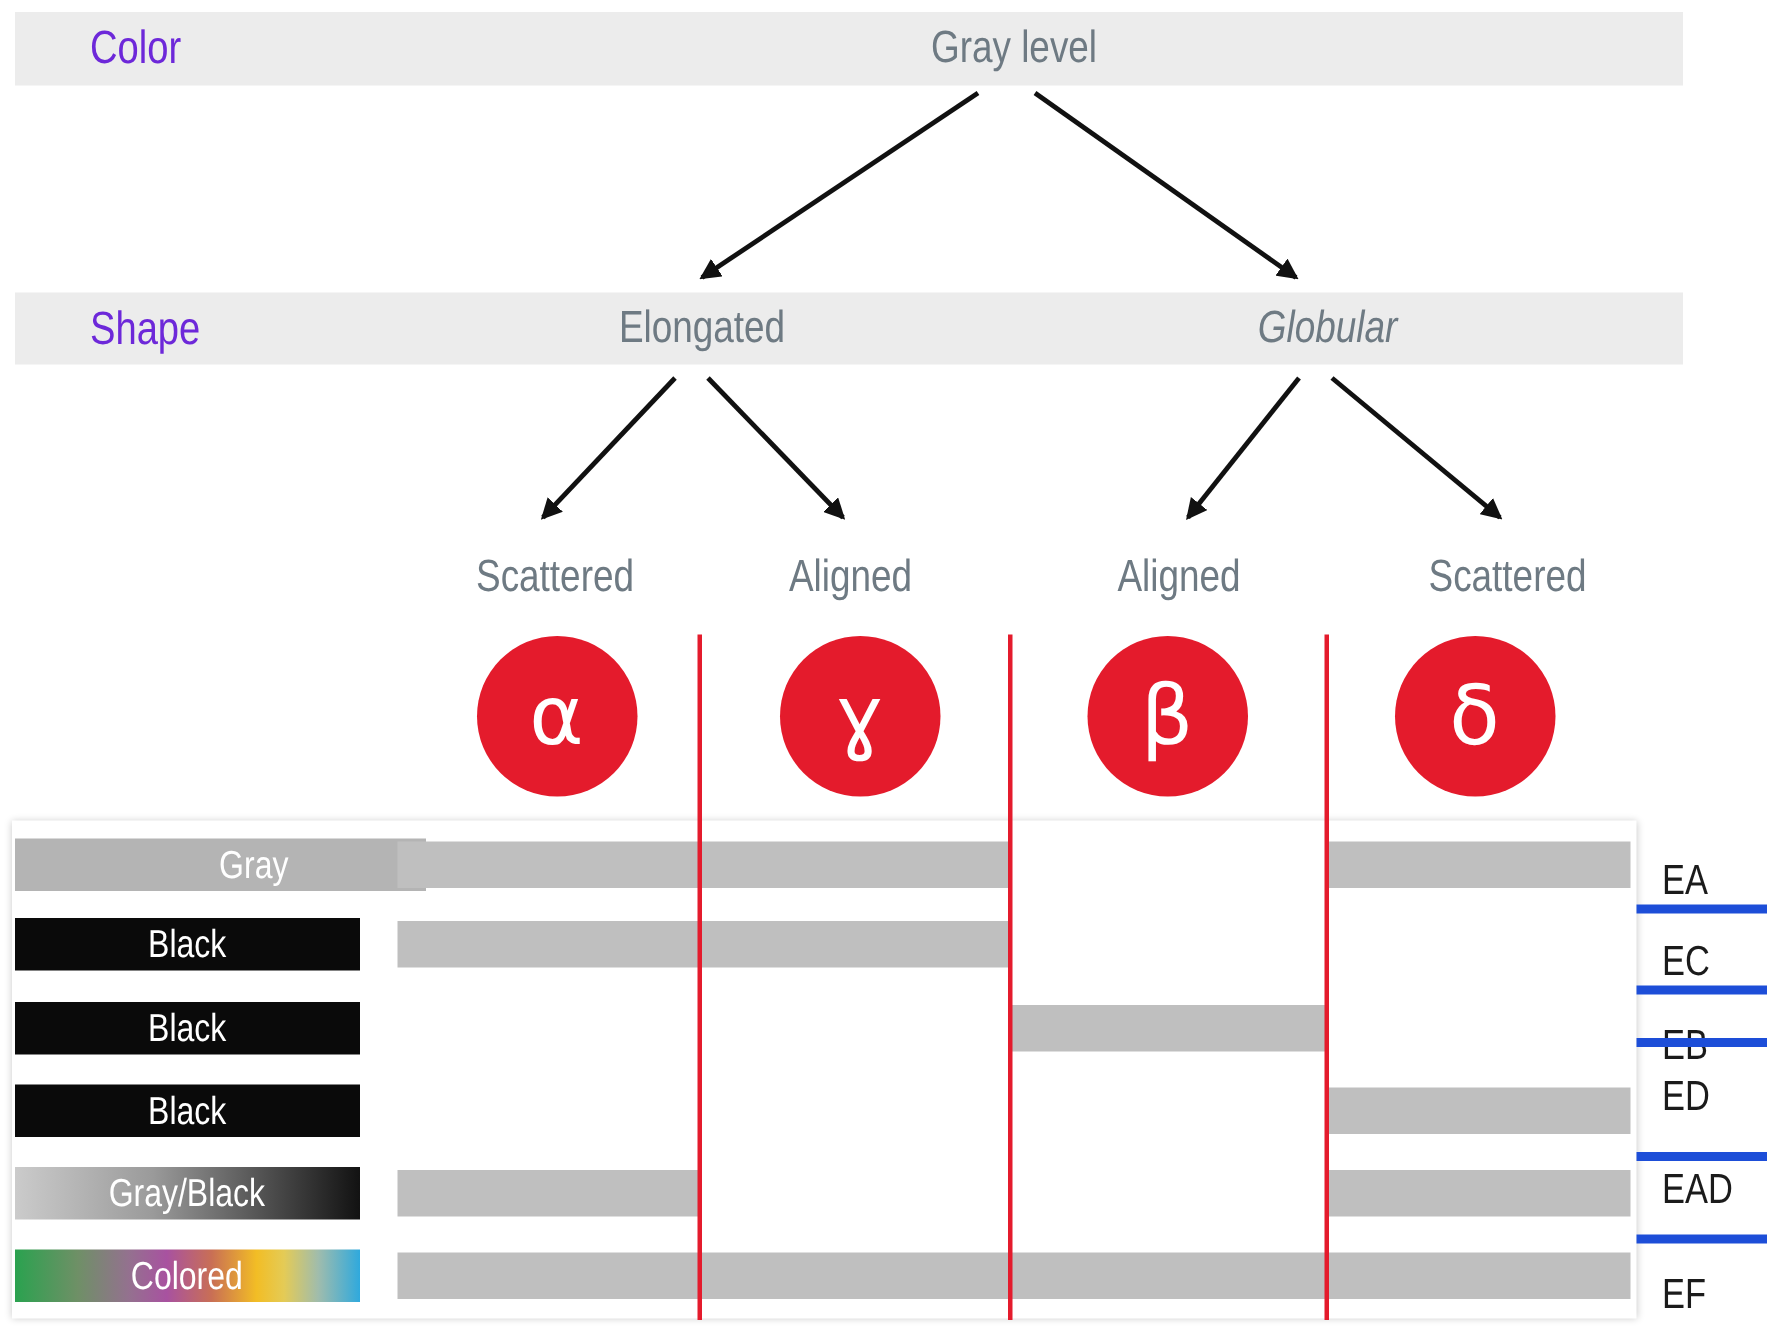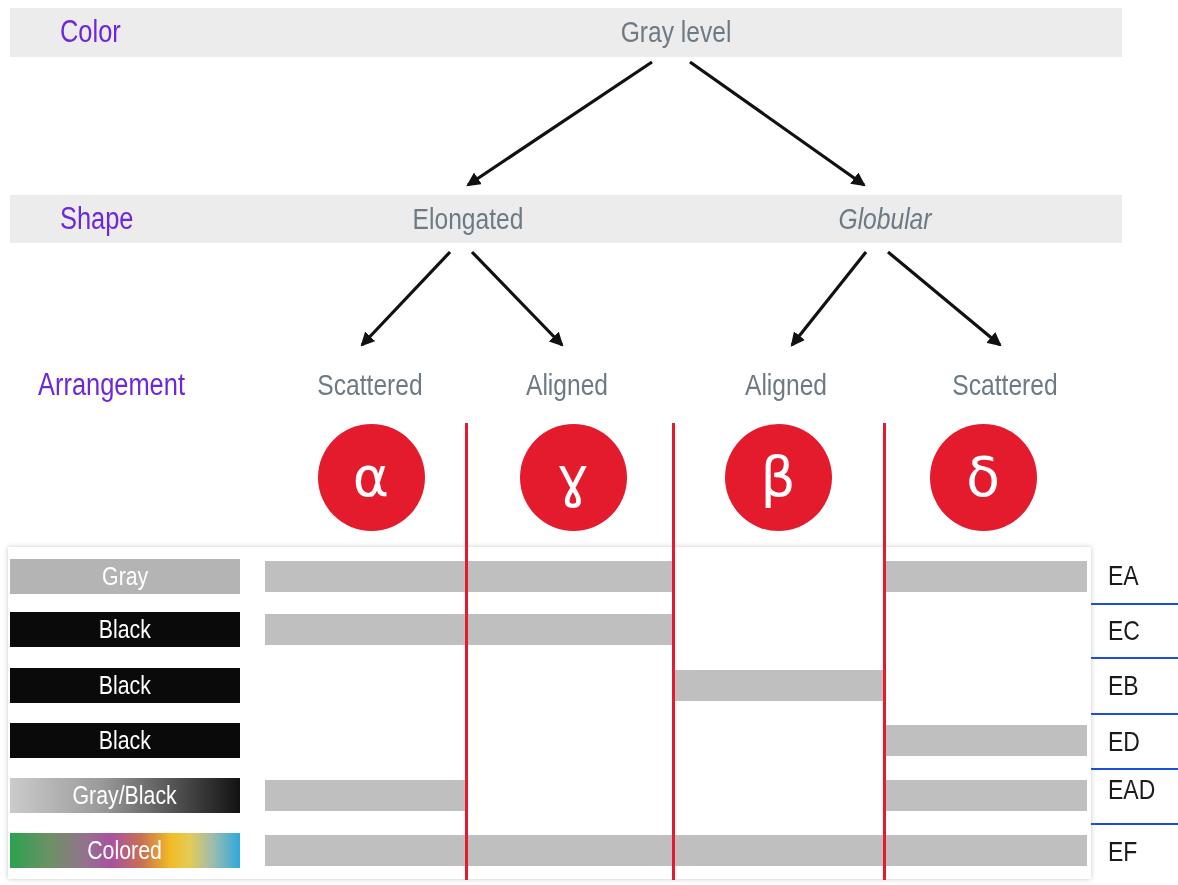--- a/index.html
+++ b/index.html
@@ -20,49 +20,46 @@
 
   .circle{position:absolute;width:107px;height:107px;border-radius:50%;
           display:flex;align-items:center;justify-content:center;
           font-family:"DejaVu Sans",sans-serif;font-size:55px;color:#fff;}
 
   .panel{position:absolute;left:8px;top:547px;width:1083px;height:332px;background:#fff;
          box-shadow:0 0 5px rgba(0,0,0,0.22);}
 
   .chip{position:absolute;left:10px;width:230px;height:35px;line-height:35px;text-align:center;
         font-size:26px;color:#fff;white-space:nowrap;}
-  .chip.gray{background:#b4b4b4;}
+  .chip.gray{background:#b4b4b4;padding-left:44px;}
   .chip.black{background:#0a0a0a;}
   .chip.gray-black{background:linear-gradient(90deg,#cbcbcb 0%,#9a9a9a 40%,#121212 100%);}
   .chip.colored{background:linear-gradient(90deg,#2aa24f 0%,#6e9066 18%,#94718f 33%,#a852a0 44%,#c96f55 57%,#f2bd25 70%,#e4cb56 78%,#9fbcad 88%,#2fa9dd 100%);}
 
   .bar{position:absolute;height:31px;background:#bfbfbf;}
 
   .vline{position:absolute;top:423px;height:457px;width:3px;background:#e41b2c;z-index:5;}
 
-  .code-cell{position:absolute;left:1091px;width:87px;display:flex;align-items:center;
+  .code-cell{position:absolute;left:1091px;width:87px;display:flex;align-items:flex-end;
              padding-left:17px;box-sizing:border-box;font-size:28px;color:#1b1b1b;}
-  .code-cell.bt{border-top:2px solid #1d4ed8;}
+  .code-cell.bt{border-top:6px solid #1d4ed8;}
 </style>
 </head>
 <body>
 
 <div class="canvas">
 
   <div class="band band-color"></div>
   <div class="band band-shape"></div>
 
   <div class="hdr" style="left:60px;top:32px;">
     <span class="cond-l">Color</span>
   </div>
   <div class="hdr" style="left:60px;top:219px;">
     <span class="cond-l">Shape</span>
-  </div>
-  <div class="hdr" style="left:38px;top:385px;">
-    <span class="cond-l">Arrangement</span>
   </div>
 
   <svg class="arrows" width="1178" height="885">
     <defs>
       <marker id="ah" viewBox="0 0 10 10" markerWidth="14" markerHeight="14" refX="8.5" refY="5" orient="auto" markerUnits="userSpaceOnUse">
         <path d="M0,0 L10,5 L0,10 z" fill="#111"></path>
       </marker>
     </defs>
     <g stroke="#111" stroke-width="3.2" fill="none">
       <line x1="652" y1="62" x2="468" y2="185" marker-end="url(#ah)"></line>
@@ -126,21 +123,21 @@
   <div id="codes">
       <div class="code-cell" style="top: 548px; height: 55px;">
         <span class="cond-l">EA</span>
       </div>
       <div class="code-cell bt" style="top: 603px; height: 54px;">
         <span class="cond-l">EC</span>
       </div>
       <div class="code-cell bt" style="top: 657px; height: 56px;">
         <span class="cond-l">EB</span>
       </div>
-      <div class="code-cell bt" style="top: 713px; height: 55px;">
+      <div class="code-cell bt" style="top: 692px; height: 55px;">
         <span class="cond-l">ED</span>
       </div>
       <div class="code-cell bt" style="top: 768px; height: 41px;">
         <span class="cond-l">EAD</span>
       </div>
       <div class="code-cell bt" style="top: 823px; height: 56px;">
         <span class="cond-l">EF</span>
       </div>
     </div>
 

